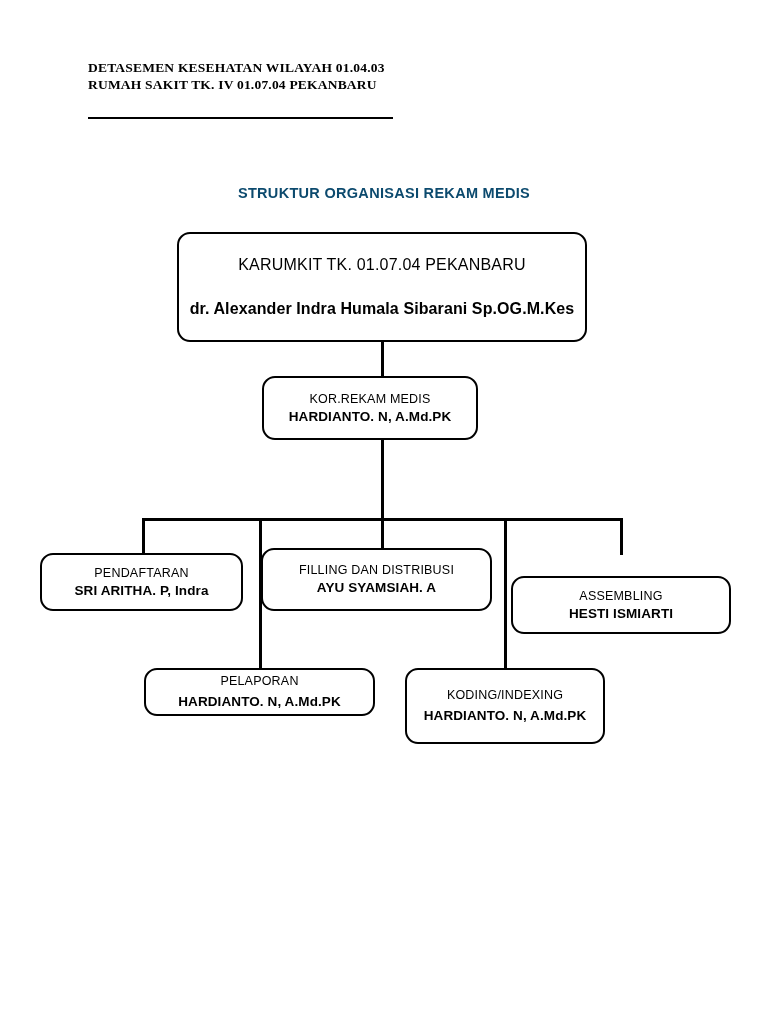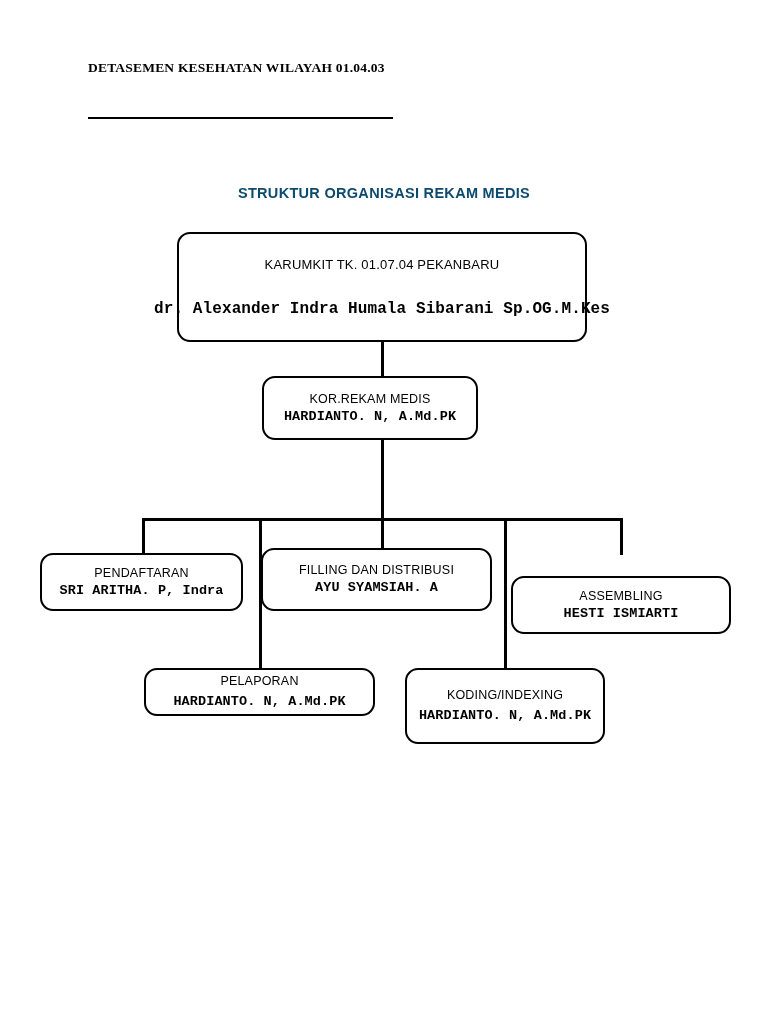--- a/index.html
+++ b/index.html
@@ -81,26 +81,25 @@
     line-height: 15px;
     white-space: nowrap;
   }
   .node .person {
     font-size: 13.5px;
     font-weight: bold;
     letter-spacing: 0.1px;
     text-align: center;
     line-height: 16px;
     white-space: nowrap;
-    font-family: Liberation Mono, monospace;
   }
 
   
   #node-karumkit { left: 177px; top: 232px; width: 410px; height: 110px; }
-  #node-karumkit .role { font-size: 13px; margin-bottom: 29px; }
+  #node-karumkit .role { font-size: 16px; margin-bottom: 29px; }
   #node-karumkit .person { font-size: 16px; }
 
   #node-kor       { left: 262px; top: 376px; width: 216px; height: 64px; border-radius: 13px; }
   #node-kor .role { margin-bottom: 2px; }
 
   #node-pendaftaran { left: 40px;  top: 553px; width: 203px; height: 58px; }
   #node-filling     { left: 261px; top: 548px; width: 231px; height: 63px; }
   #node-assembling  { left: 511px; top: 576px; width: 220px; height: 58px; }
   #node-pendaftaran .role,
   #node-filling .role,
@@ -120,20 +119,21 @@
   .conn.v { width: 2.5px; }
   .conn.h { height: 2.5px; }
 </style>
 </head>
 <body>
 
 <div id="page">
 
   <div class="letterhead">
     <div class="letterhead-line">DETASEMEN KESEHATAN WILAYAH 01.04.03</div>
+    <div class="letterhead-line">RUMAH SAKIT TK. IV 01.07.04 PEKANBARU</div>
   </div>
   <div class="letterhead-rule"></div>
 
   <div class="chart-title">STRUKTUR ORGANISASI REKAM MEDIS</div>
 
   <div class="conn v" style="left:381px; top:342px; height:34px;"></div>
 
   <div class="conn v" style="left:381px; top:440px; height:78px;"></div>
 
   <div class="conn h" style="left:142px; top:518px; width:481px;"></div>

